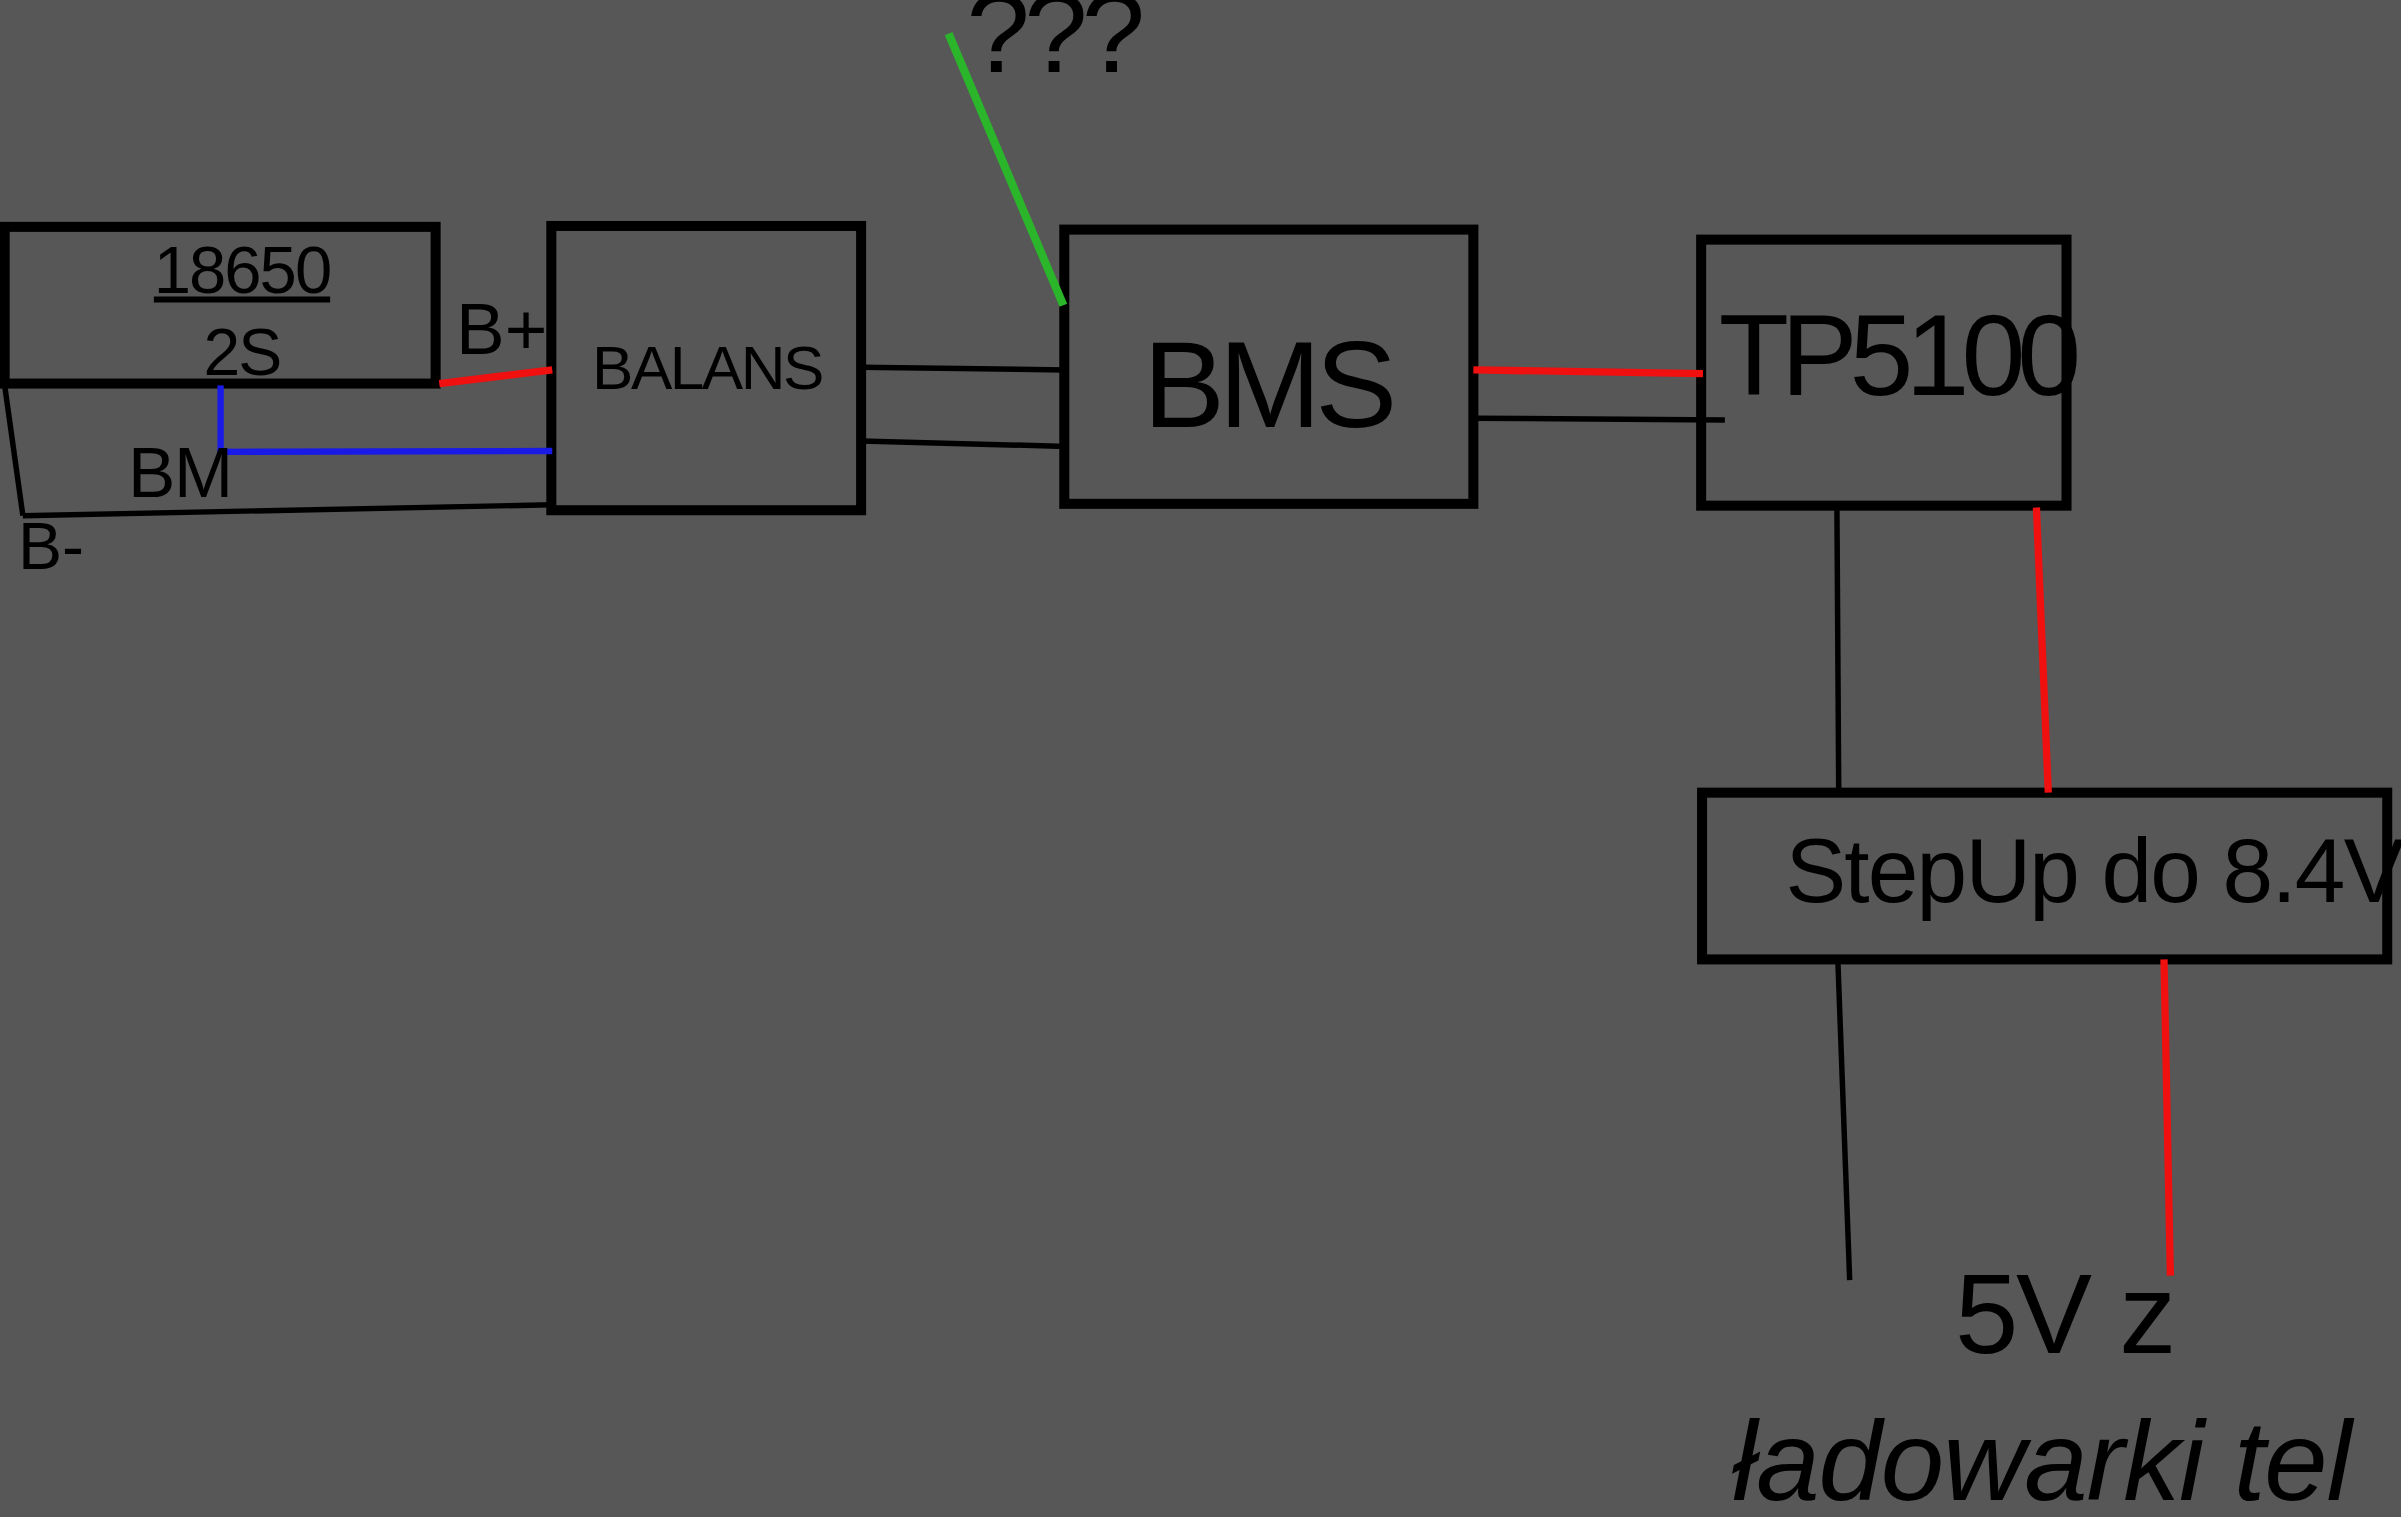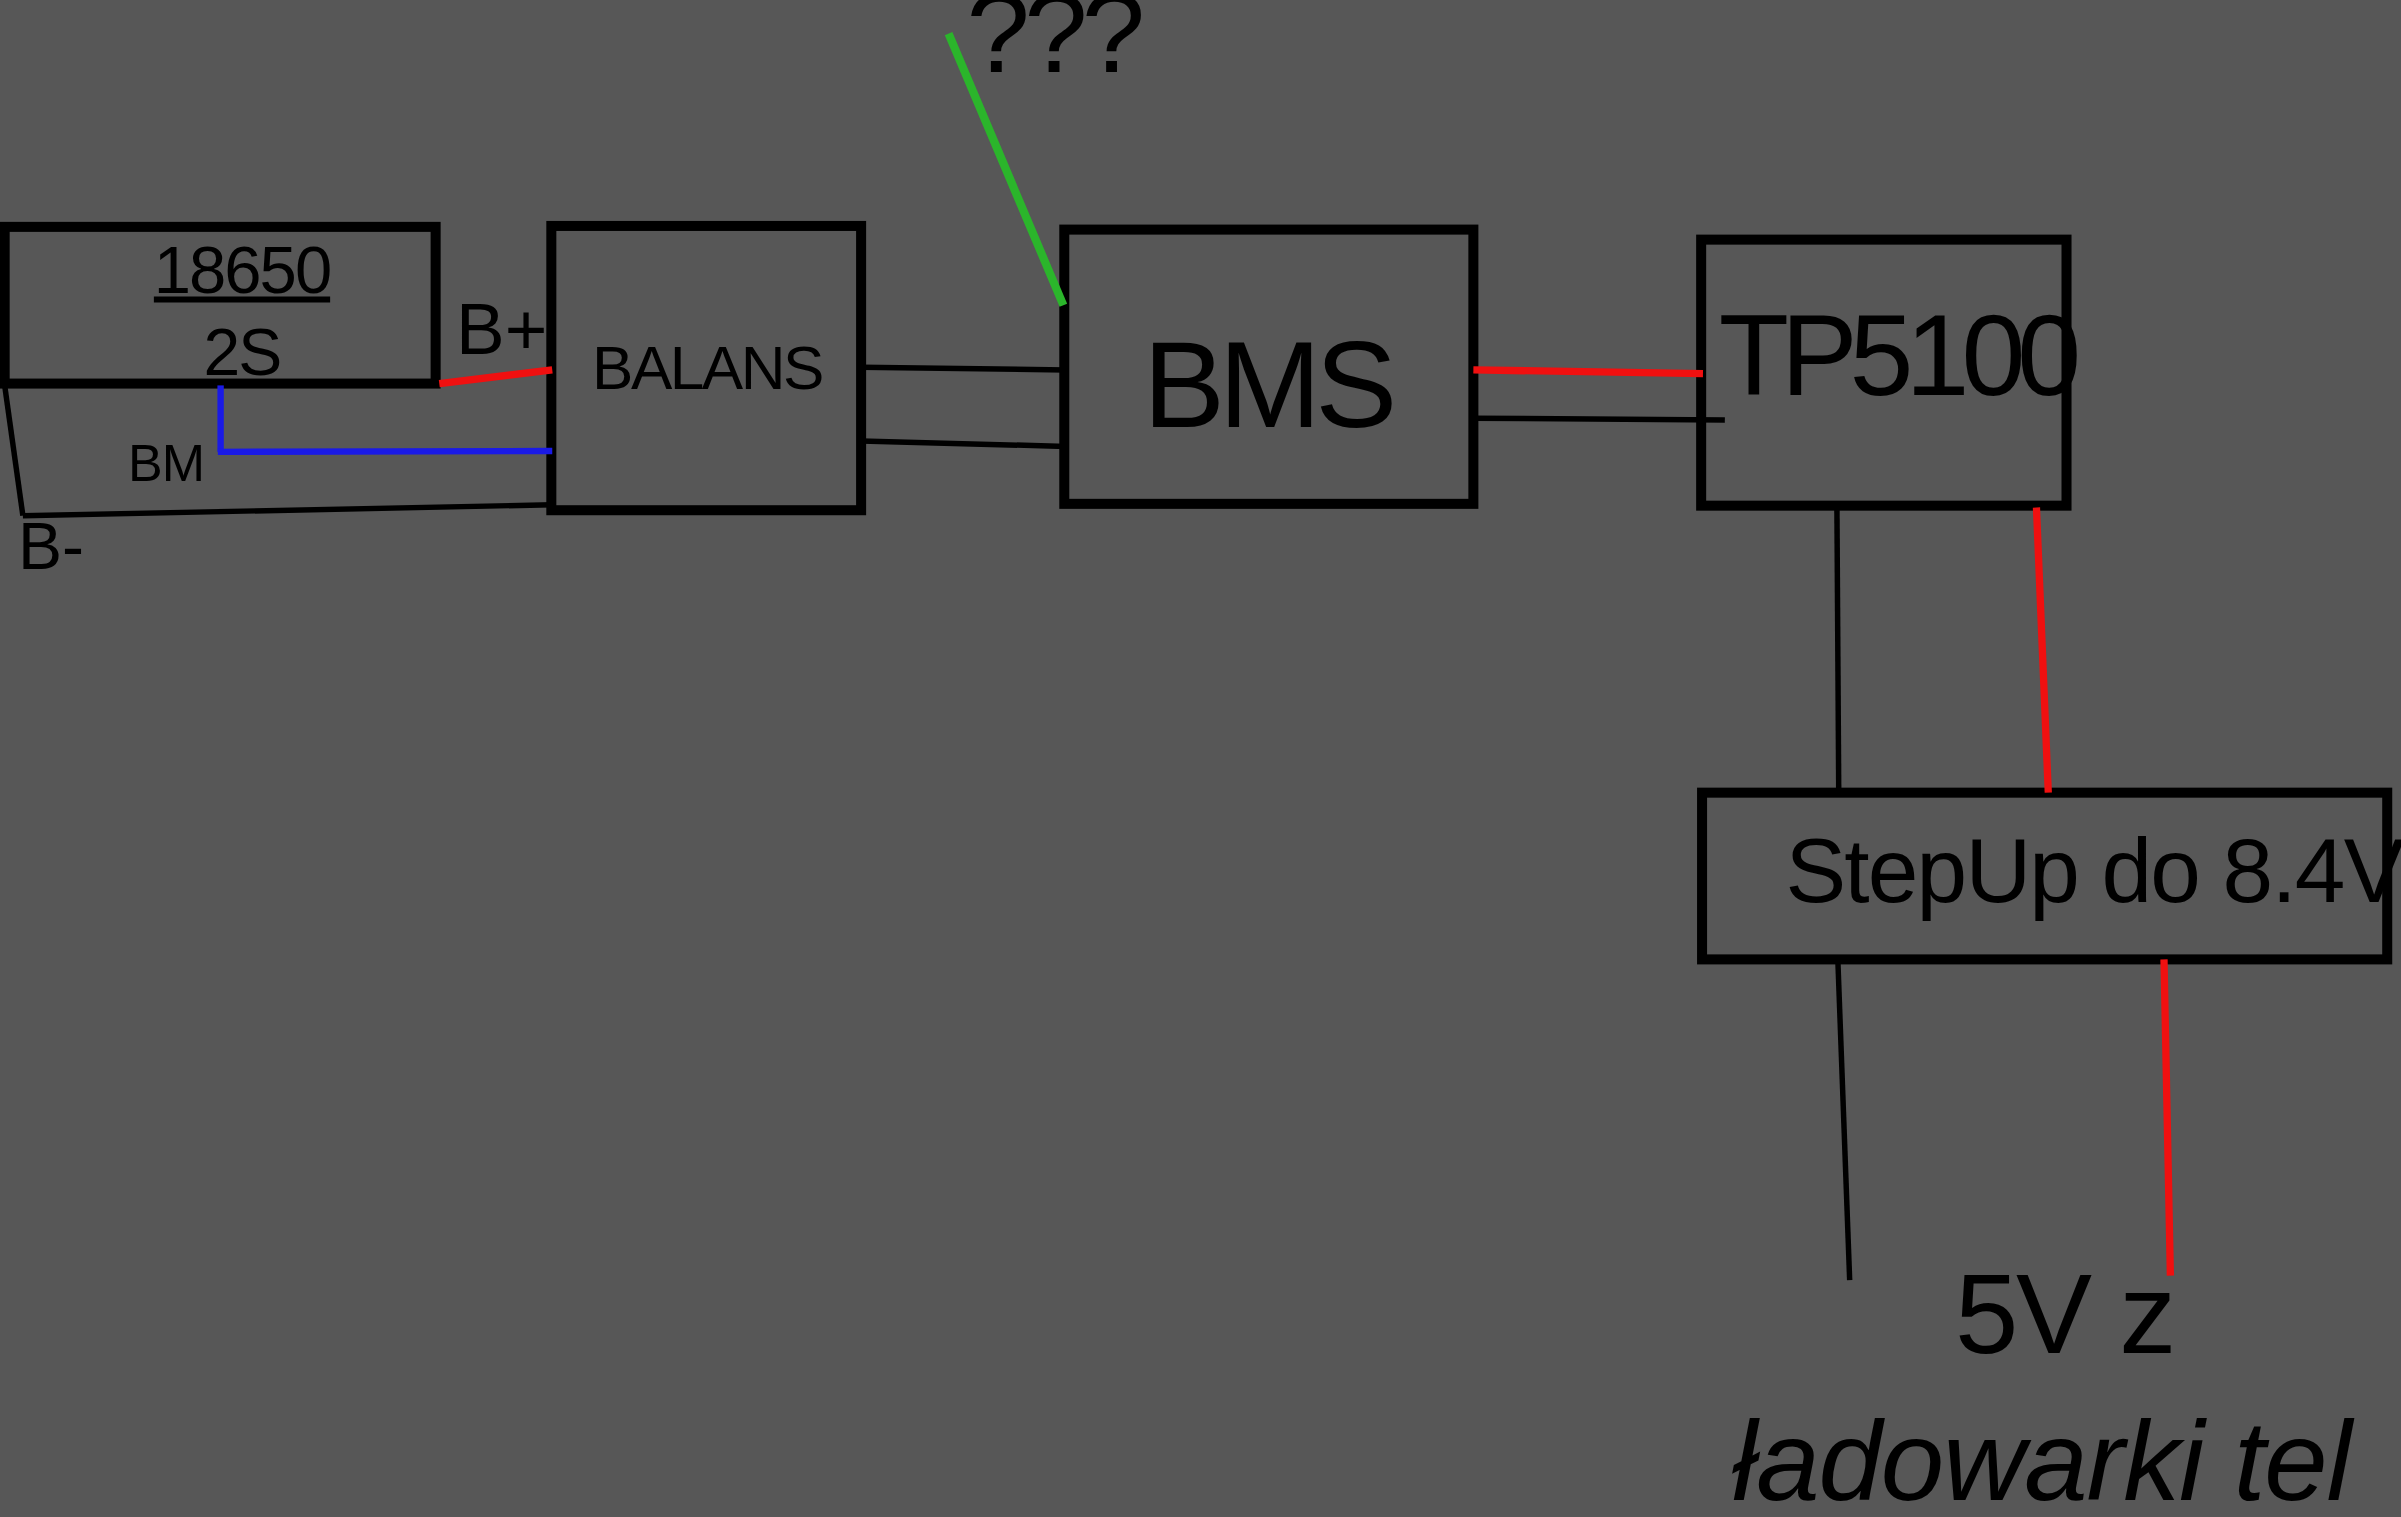--- a/index.html
+++ b/index.html
@@ -38,21 +38,21 @@
   .lbl.centered {
     transform: translate(-50%, -50%);
   }
   .lbl-18650   { left: 242px;  top: 269px;  font-size: 67px;  letter-spacing: -0.03em; text-decoration: underline; }
   .lbl-2s      { left: 242px;  top: 344px;  font-size: 66px;  letter-spacing: -0.03em; margin-top: 8px; }
   .lbl-balans  { left: 707px;  top: 368px;  font-size: 62px;  letter-spacing: -0.04em; text-align: right; }
   .lbl-bms     { left: 1267px; top: 384px;  font-size: 123px; letter-spacing: -0.05em; }
   .lbl-tp5100  { left: 1896px; top: 355px;  font-size: 115px; letter-spacing: -0.07em; }
   .lbl-stepup  { left: 2051px; top: 870px;  font-size: 91px; letter-spacing: -0.02em; margin-left: 43px; }
   .lbl-bplus   { left: 456px;  top: 292px;  font-size: 73px; }
-  .lbl-bm      { left: 128px;  top: 437px;  font-size: 52px;  letter-spacing: -0.02em; }
+  .lbl-bm      { left: 128px;  top: 437px;  font-size: 71px;  letter-spacing: -0.02em; }
   .lbl-bminus  { left: 18px;   top: 513px;  font-size: 66px; }
   .lbl-unknown { left: 1053px; top: 33px;   font-size: 114px; letter-spacing: -0.05em;
                  transform: translate(-50%, -50%); }
   .lbl-out1    { left: 1955px; top: 1257px; font-size: 114px; letter-spacing: -0.02em; }
   .lbl-out2    { left: 1732px; top: 1404px; font-size: 114px; letter-spacing: -0.01em; font-style: italic; }
 </style>
 </head>
 <body>
 
 <svg id="diagram-svg" width="2401" height="1517" viewBox="0 0 2635 1665" xmlns="http://www.w3.org/2000/svg">

